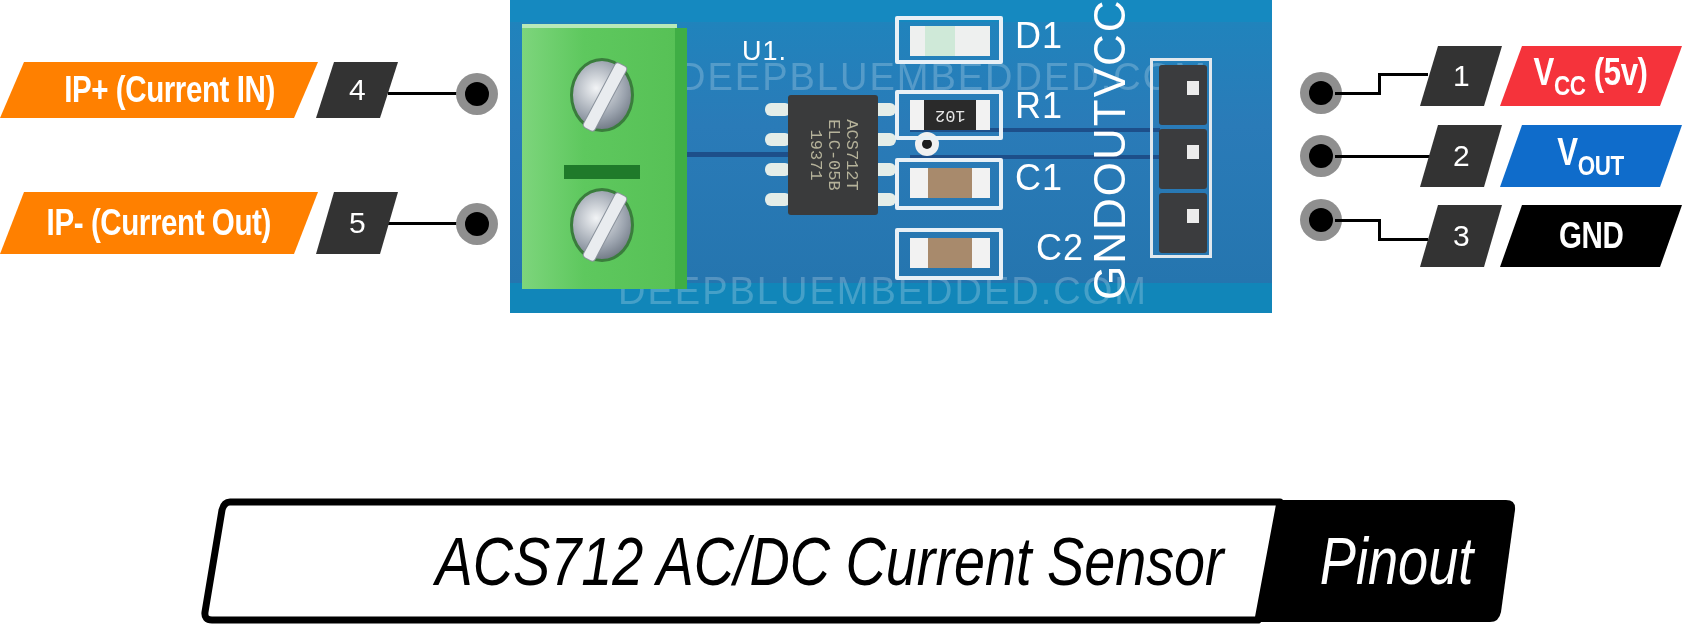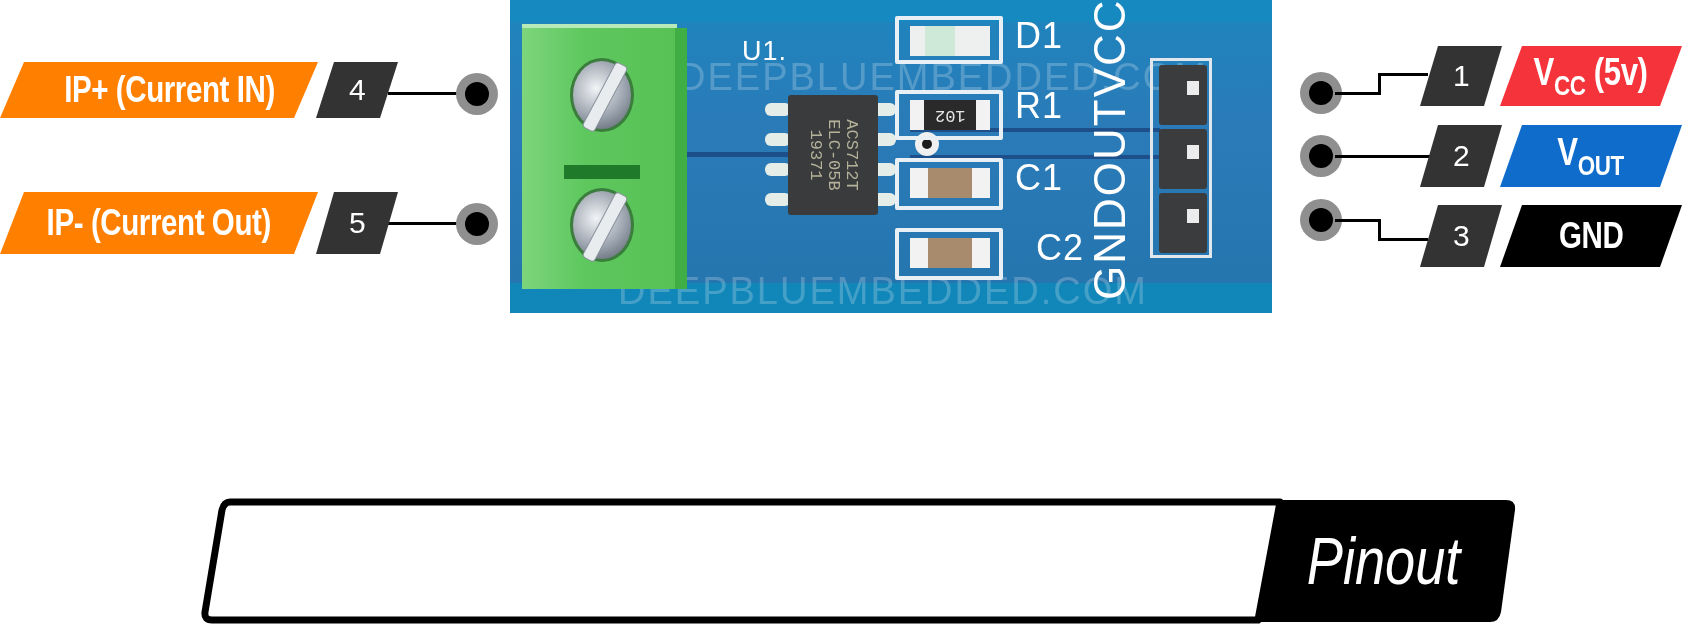--- a/index.html
+++ b/index.html
@@ -119,21 +119,21 @@
   .banner svg { position:absolute; inset:0; }
   .banner .title {
     position:absolute; left: 120px; top: 18px; width: 1020px; height: 90px;
     display:flex; align-items:center; justify-content:center;
     font-size: 68px; font-style: italic; color:#000;
     font-family:"Liberation Sans", sans-serif;
   }
   .banner .title span { display:inline-block; transform: scaleX(0.82); white-space:nowrap; }
   .banner .pinout {
     position:absolute; left: 1090px; top: 18px; width: 200px; height: 90px;
-    display:flex; align-items:center; justify-content:flex-start;
+    display:flex; align-items:center; justify-content:flex-end;
     font-size: 66px; font-style: italic; color:#fff;
   }
   .banner .pinout span { display:inline-block; transform: scaleX(0.82); }
 </style>
 </head>
 <body>
 
 <div class="tag lbl-orange" style="left:0; top:62px; width:318px; height:56px;padding-left:21px;">
   <span class="txt">IP+ (Current IN)</span>
 </div>
@@ -255,16 +255,19 @@
 </div>
 <div class="tag lbl-black" style="left:1500px; top:205px; width:182px; height:62px;">
   <span class="txt">GND</span>
 </div>
 
 <div class="banner">
   <svg width="1318" height="126" viewBox="0 0 1318 126">
     <path d="M30 4 L1080 4 L1058 122 L12 122 Q4 122 5 114 L22 12 Q24 4 30 4 Z" fill="#ffffff" stroke="#000" stroke-width="7" stroke-linejoin="round"></path>
     <path d="M1080 2 L1306 2 Q1316 2 1315 12 L1301 114 Q1299 124 1290 124 L1056 124 Z" fill="#000"></path>
   </svg>
+  <div class="title">
+      <span>ACS712 AC/DC Current Sensor</span>
+    </div>
   <div class="pinout">
       <span>Pinout</span>
     </div>
 </div>
 
 </body></html>

